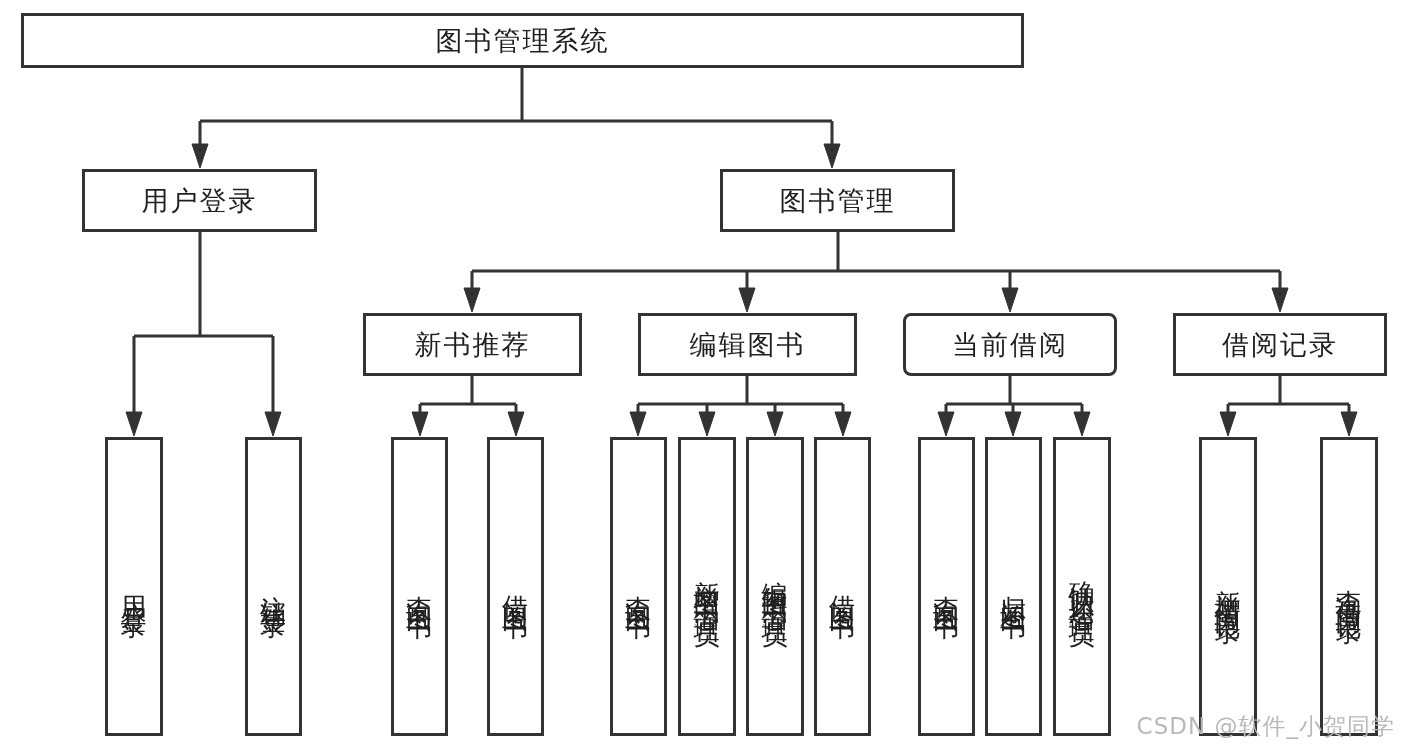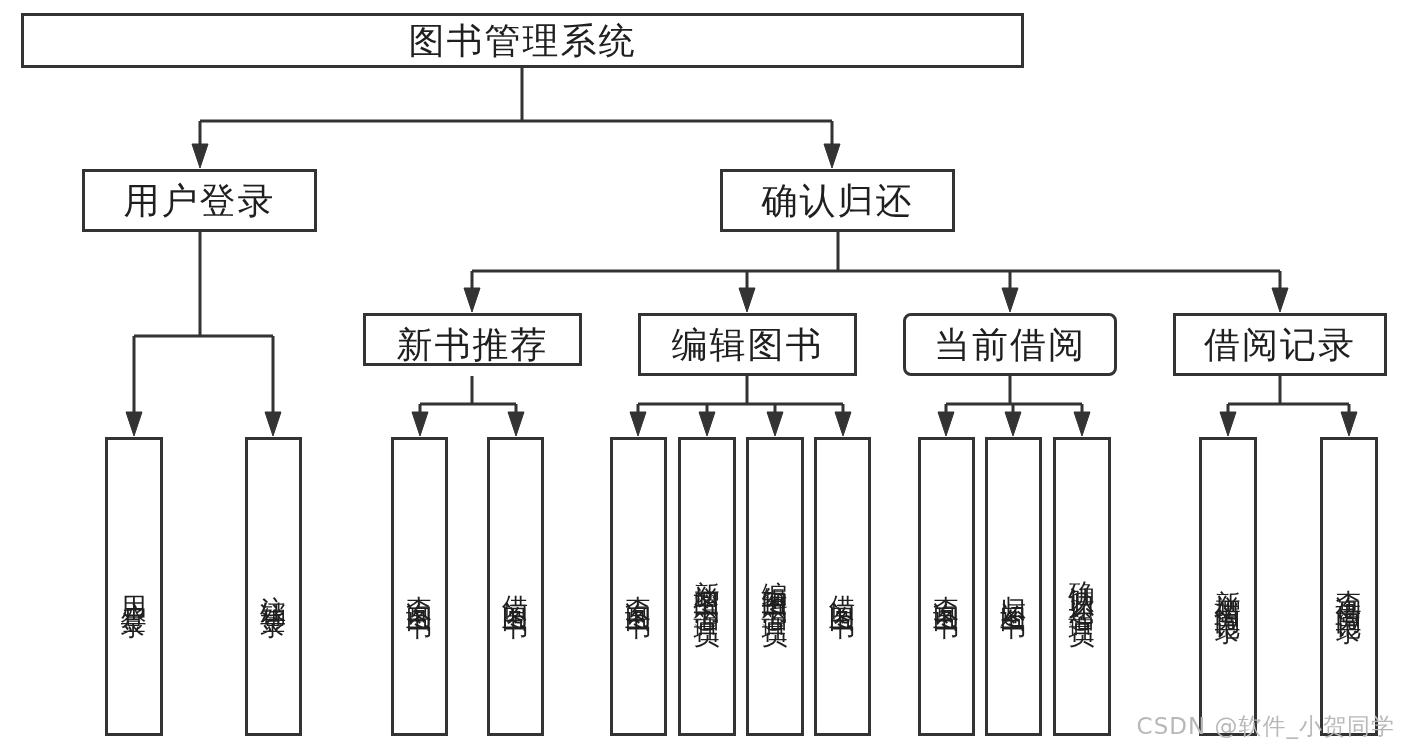--- a/index.html
+++ b/index.html
@@ -22,21 +22,21 @@
     box-sizing: border-box;
     background: #ffffff;
     border: 3px solid #333333;
     display: flex;
     align-items: center;
     justify-content: center;
     z-index: 1;
     color: #1f1f1f;
   }
   .hlabel {
-    font-size: 36px;
+    font-size: 27px;
     letter-spacing: 2px;
     white-space: nowrap;
     line-height: 1;
   }
   .vlabel {
     writing-mode: vertical-rl;
     text-orientation: mixed;
     font-size: 26px;
     letter-spacing: 6px;
     line-height: 1;
@@ -106,24 +106,24 @@
   </svg>
 
   <div class="node" style="left:21px; top:13px; width:1003px; height:55px;">
     <span class="hlabel">图书管理系统</span>
   </div>
 
   <div class="node" style="left:82px; top:169px; width:235px; height:63px;">
     <span class="hlabel">用户登录</span>
   </div>
   <div class="node" style="left:720px; top:169px; width:235px; height:63px;">
-    <span class="hlabel">确认归还</span>
+    <span class="hlabel">图书管理</span>
   </div>
 
-  <div class="node" style="left:363px; top:313px; width:219px; height:53px;align-items:flex-end;">
+  <div class="node" style="left:363px; top:313px; width:219px; height:63px;">
     <span class="hlabel">新书推荐</span>
   </div>
   <div class="node" style="left:638px; top:313px; width:219px; height:63px;">
     <span class="hlabel">编辑图书</span>
   </div>
   <div class="node" style="left:903px; top:313px; width:214px; height:63px;border-radius:8px;">
     <span class="hlabel">当前借阅</span>
   </div>
   <div class="node" style="left:1173px; top:313px; width:214px; height:63px;text-align:center;">
     <span class="hlabel">借阅记录</span>

